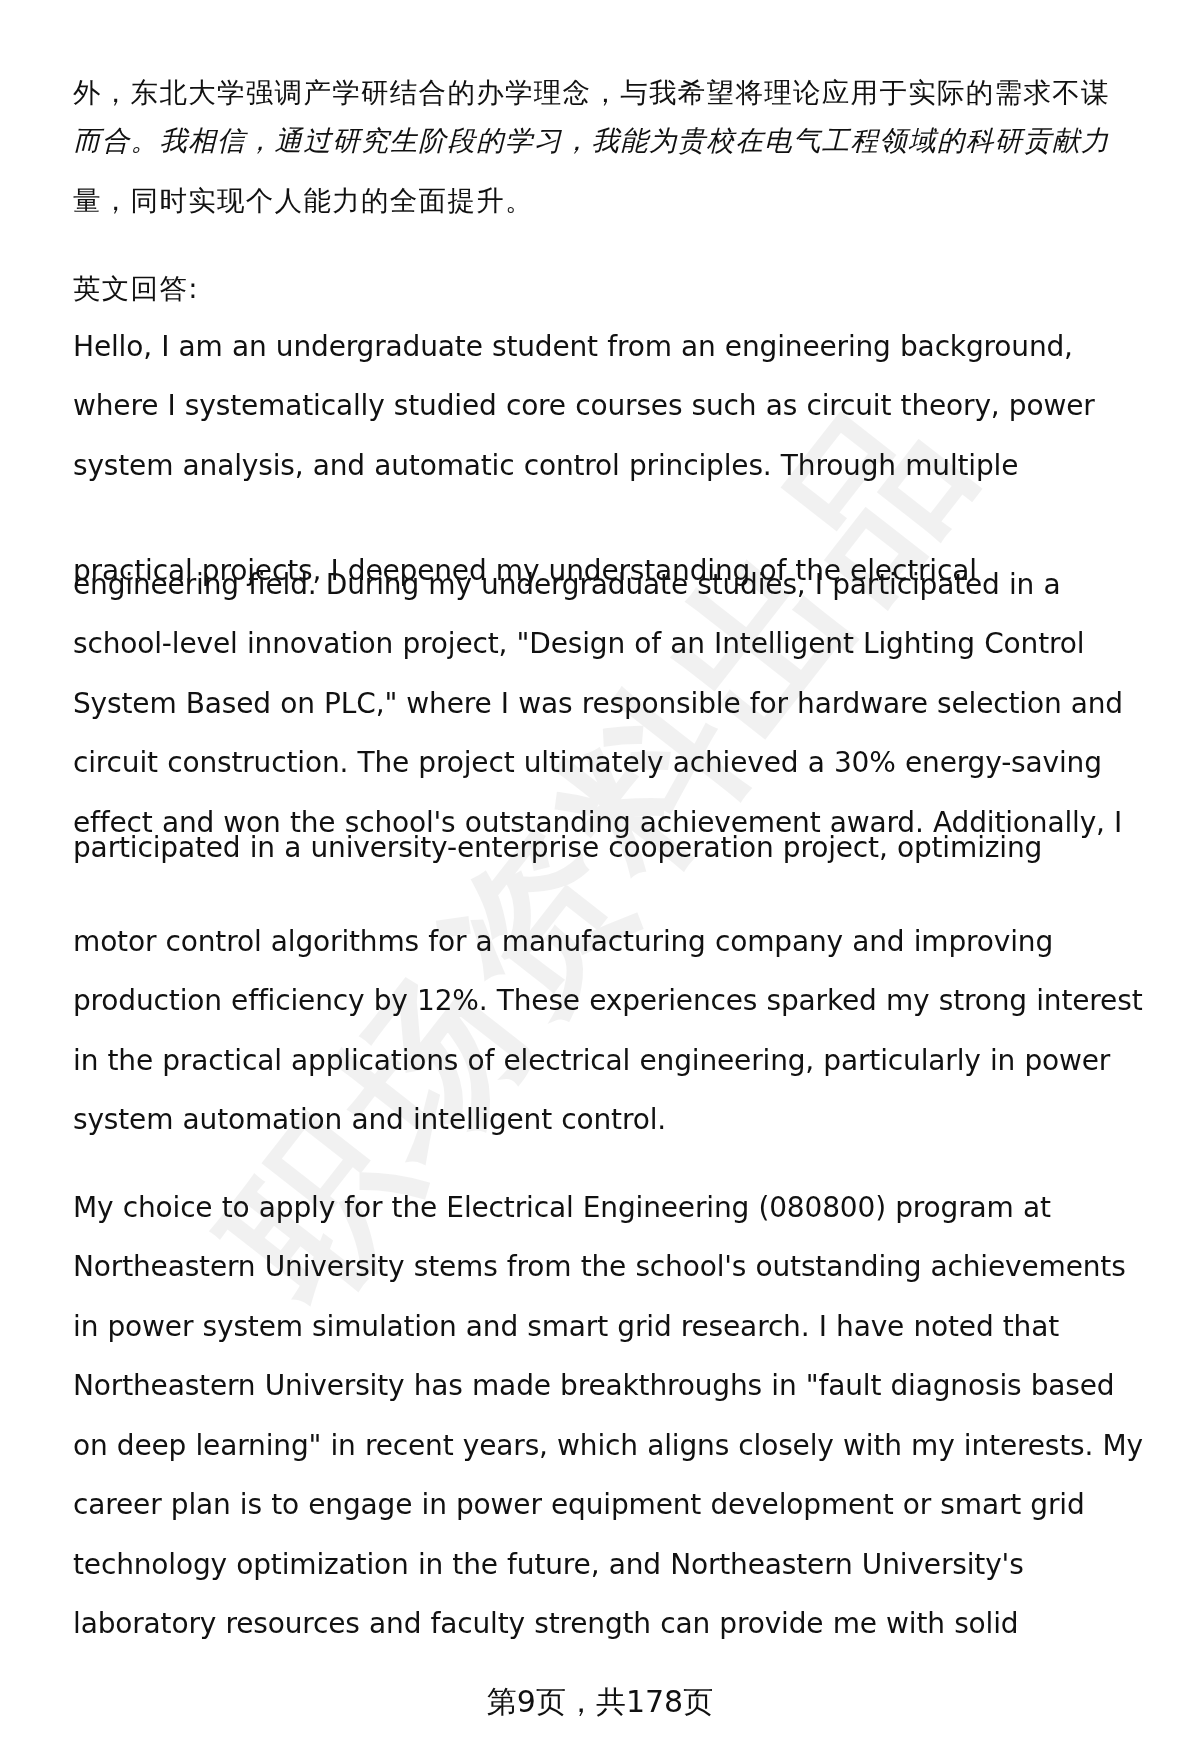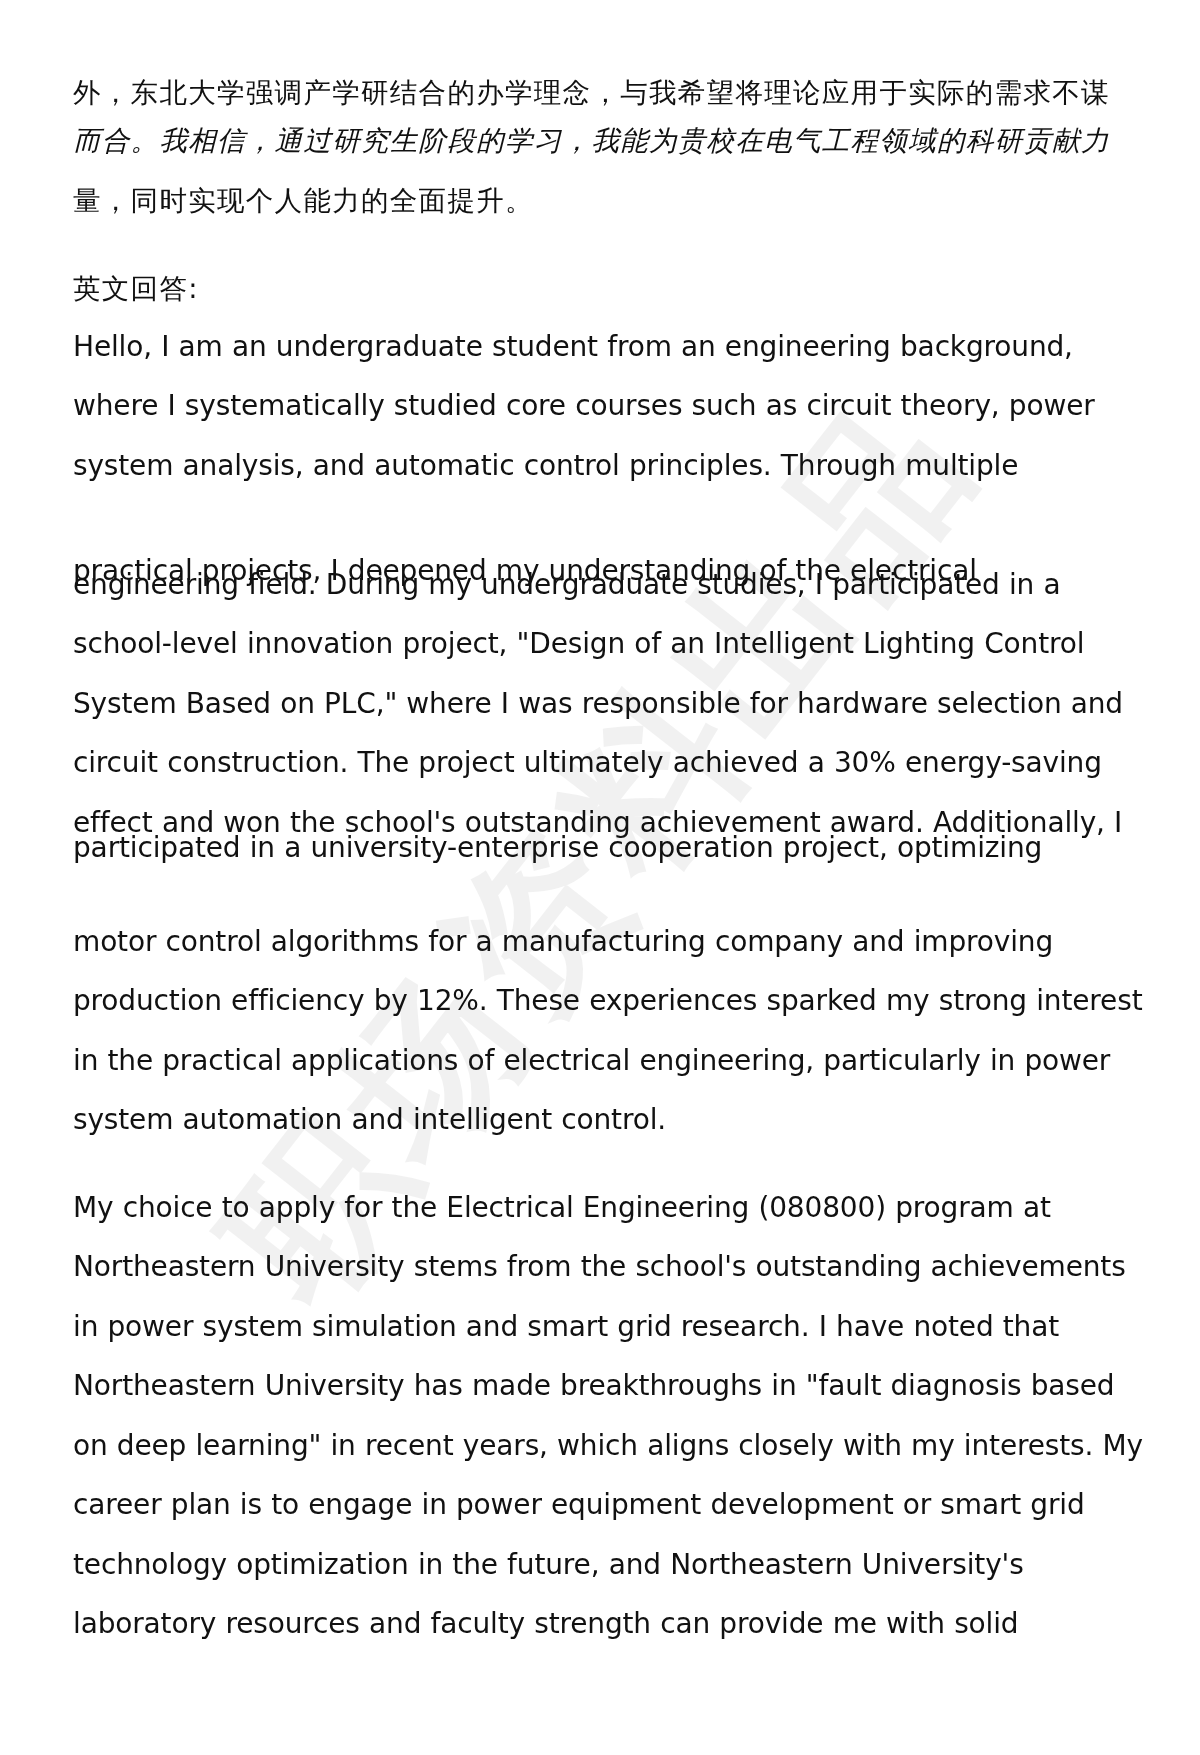--- a/index.html
+++ b/index.html
@@ -117,13 +117,14 @@
       <div class="line en" style="top:1247px;">Northeastern University stems from the school's outstanding achievements</div>
       <div class="line en" style="top:1307px;">in power system simulation and smart grid research. I have noted that</div>
       <div class="line en" style="top:1366px;">Northeastern University has made breakthroughs in "fault diagnosis based</div>
       <div class="line en" style="top:1426px;">on deep learning" in recent years, which aligns closely with my interests. My</div>
       <div class="line en" style="top:1485px;">career plan is to engage in power equipment development or smart grid</div>
       <div class="line en" style="top:1545px;">technology optimization in the future, and Northeastern University's</div>
       <div class="line en" style="top:1604px;">laboratory resources and faculty strength can provide me with solid</div>
     </div>
   </div>
 
+  <div class="footer">第9页，共178页</div>
 </div>
 
 </body></html>

